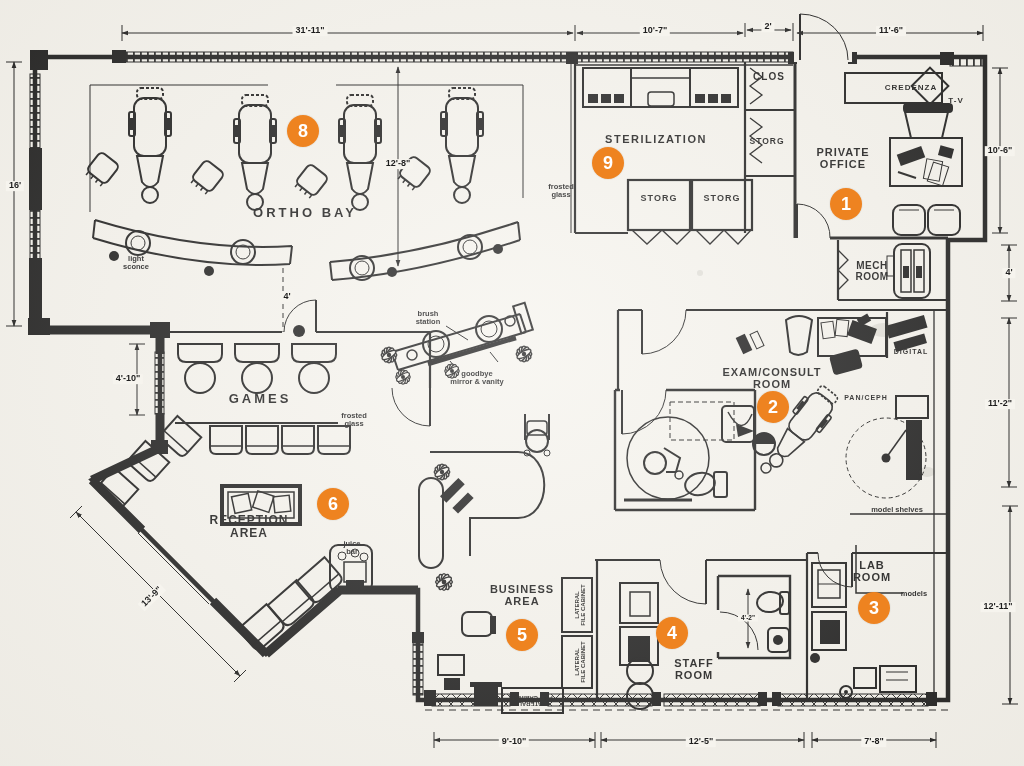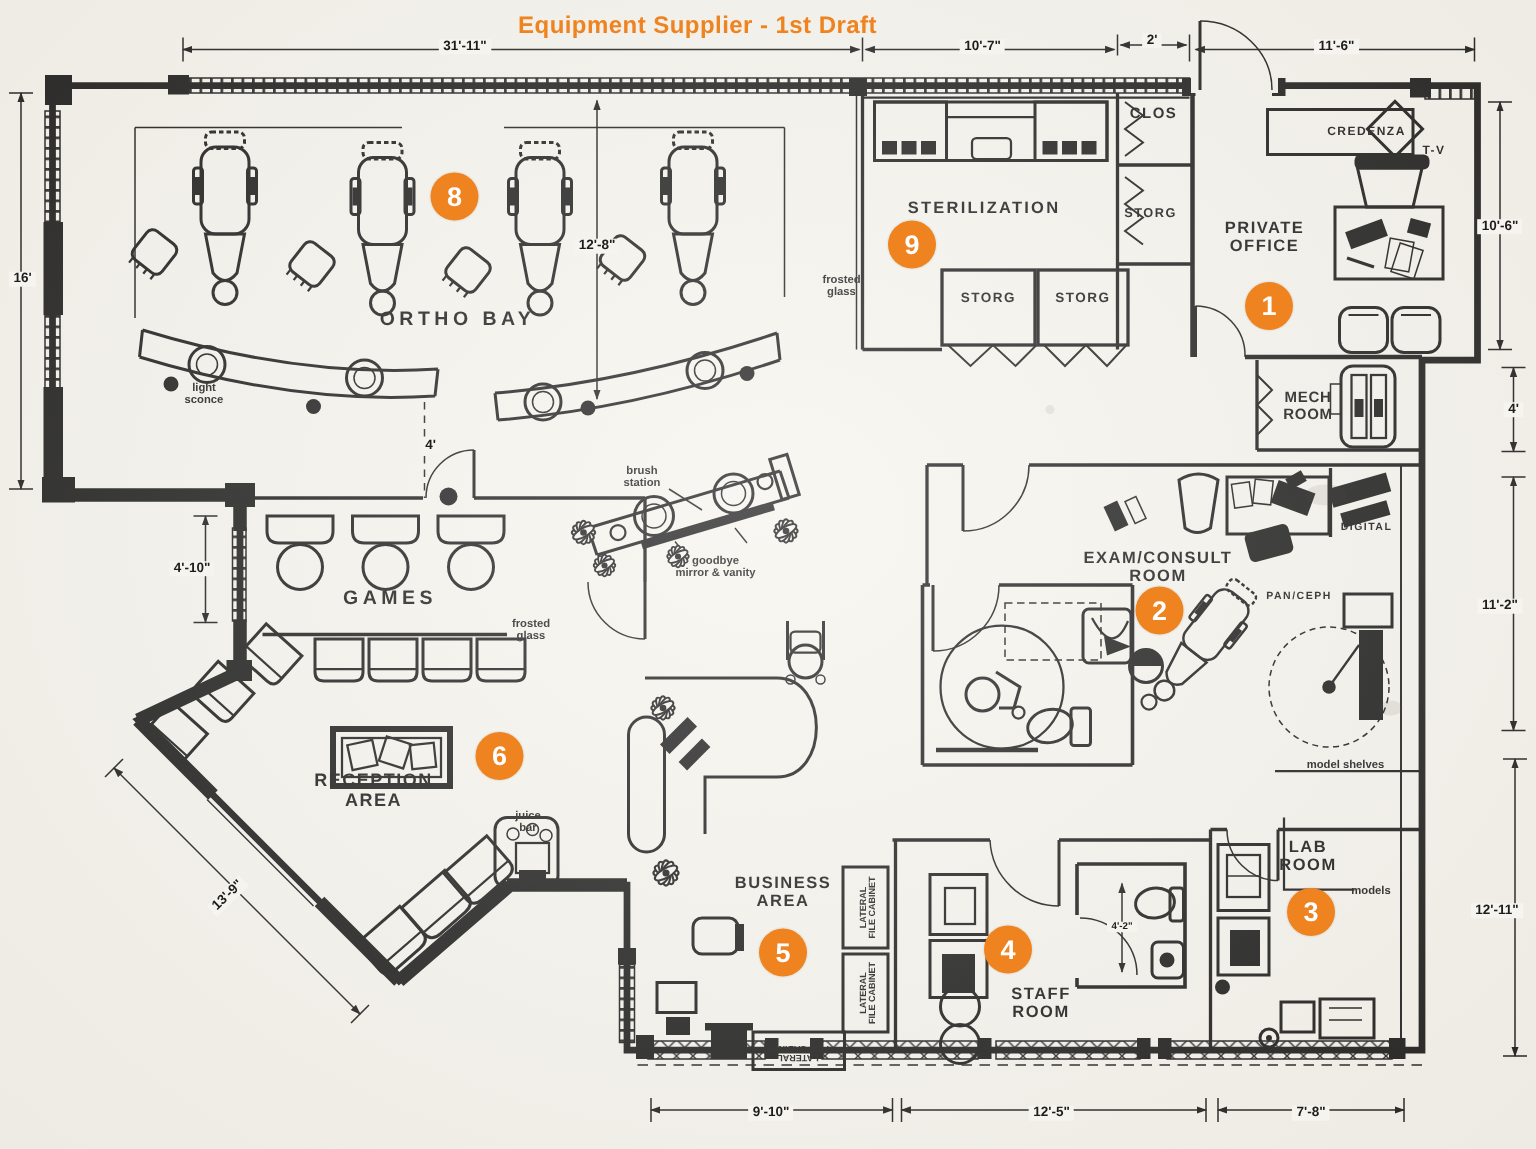--- a/index.html
+++ b/index.html
@@ -410,21 +410,20 @@
 </g>
 
 <g fill="rgba(60,55,45,0.10)" stroke="none">
   <ellipse cx="884" cy="330" rx="14" ry="7"></ellipse>
   <ellipse cx="927" cy="472" rx="8" ry="5"></ellipse>
   <circle cx="700" cy="273" r="3"></circle>
 </g>
 </svg>
 
 <div id="plan-labels">
-  <div class="title" style="left: 465px; top: 18px; color: rgb(238, 131, 32);">Equipment Supplier - 1st Draft</div>
 <div class="lbl room" style="left: 305px; top: 213px; font-size: 13px; letter-spacing: 3px; transform: translate(-50%, -50%);">ORTHO BAY</div>
       <div class="lbl room" style="left: 260px; top: 399px; font-size: 13px; letter-spacing: 3px; transform: translate(-50%, -50%);">GAMES</div>
       <div class="lbl room" style="left: 249px; top: 527px; font-size: 12px; letter-spacing: 1px; transform: translate(-50%, -50%);">RECEPTION
 AREA</div>
       <div class="lbl room" style="left: 522px; top: 596px; font-size: 11px; letter-spacing: 1px; transform: translate(-50%, -50%);">BUSINESS
 AREA</div>
       <div class="lbl room" style="left: 694px; top: 670px; font-size: 11px; letter-spacing: 1px; transform: translate(-50%, -50%);">STAFF
 ROOM</div>
       <div class="lbl room" style="left: 872px; top: 572px; font-size: 11px; letter-spacing: 1px; transform: translate(-50%, -50%);">LAB
 ROOM</div>

